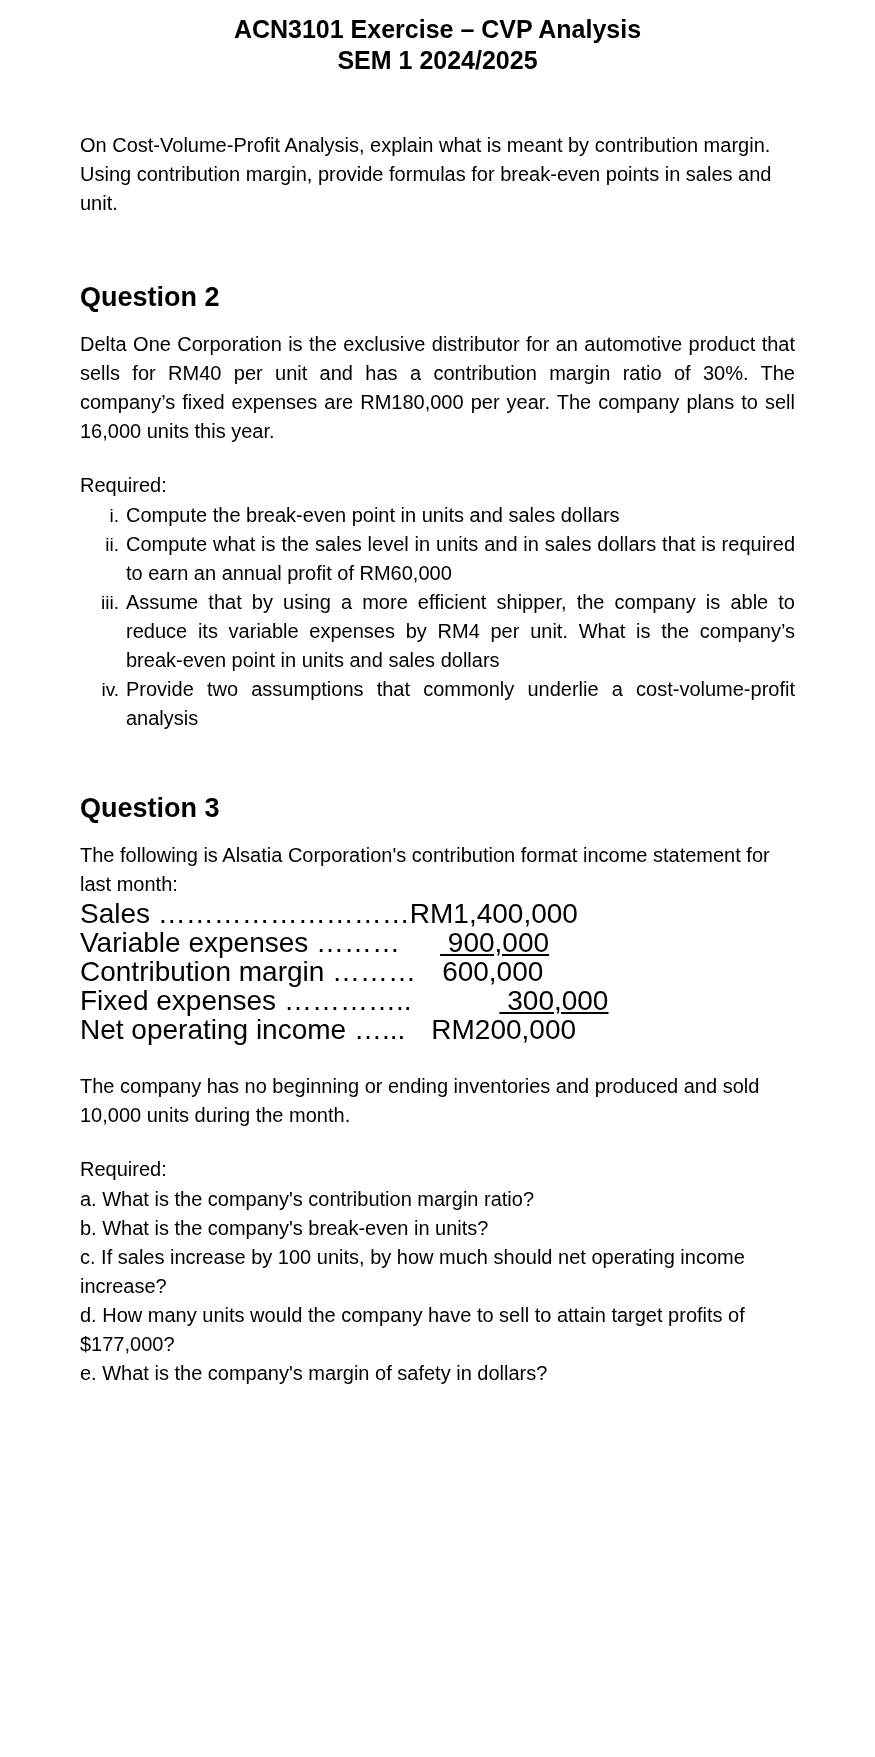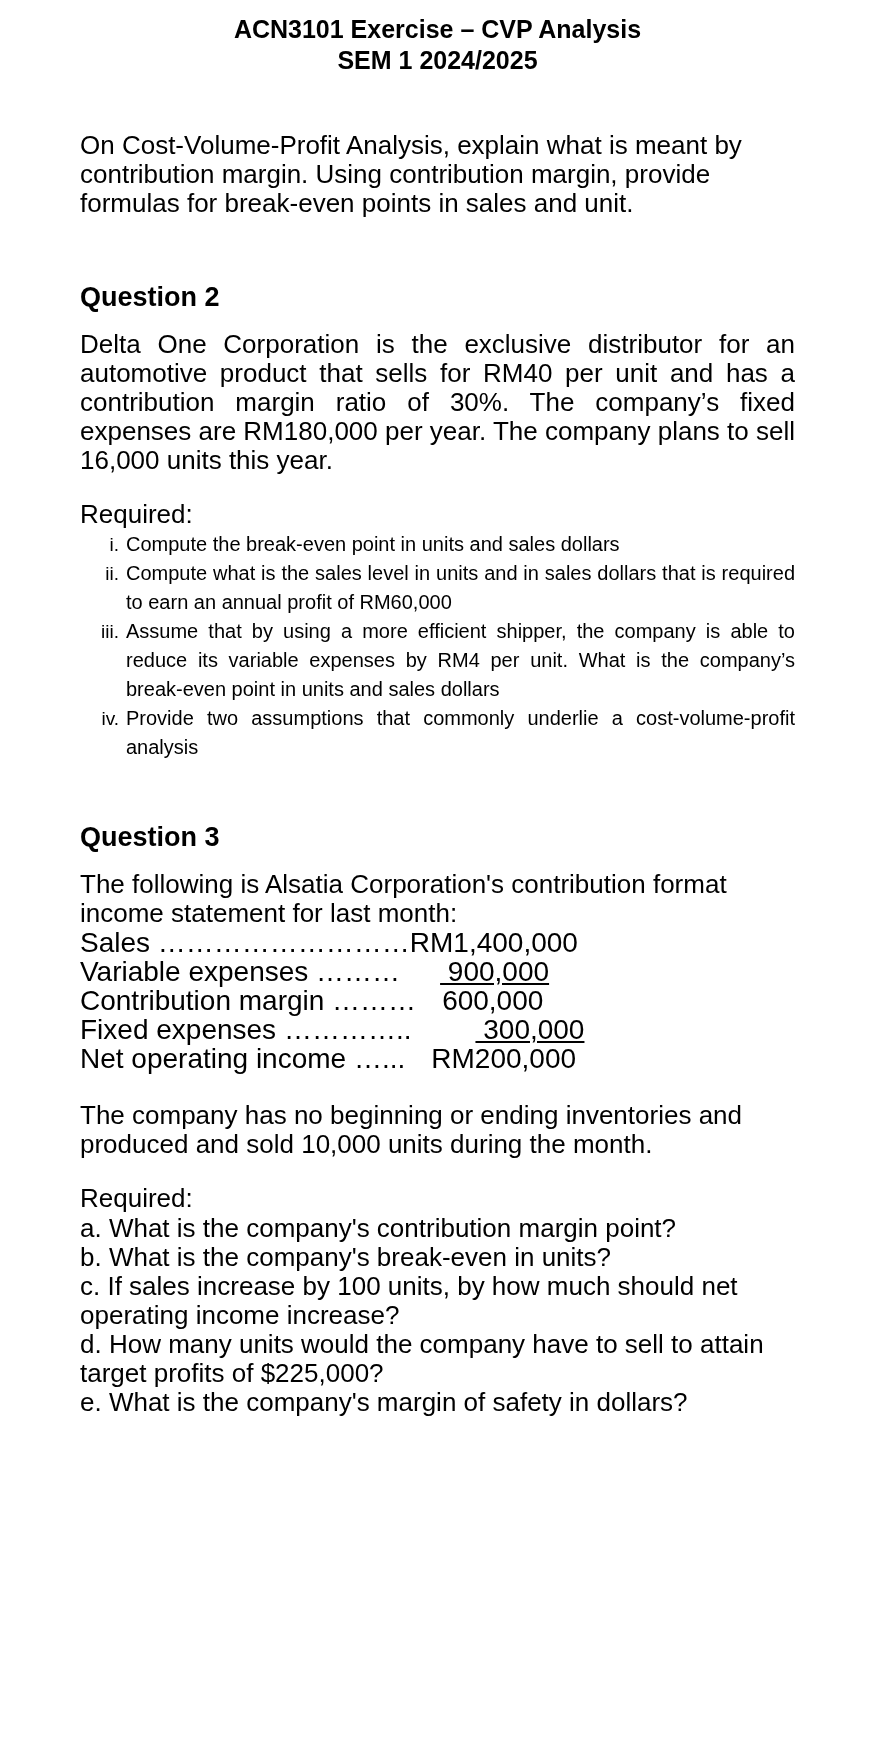--- a/index.html
+++ b/index.html
@@ -14,42 +14,42 @@
 
   .doc-header { text-align: center; }
   .doc-title { font-size: 25px; font-weight: bold; line-height: 1.22; }
 
   .section-q1 { margin-top: 56px; }
   .section-q2 { margin-top: 64px; }
   .section-q3 { margin-top: 60px; }
 
   .q-heading { font-size: 27px; font-weight: bold; margin-bottom: 17px; }
 
-  .body-text { font-size: 26px; line-height: 29px; }
+  .body-text { font-size: 20px; line-height: 29px; }
   .justify { text-align: justify; }
 
   .required { margin-top: 25px; }
 
   .rlist { padding-left: 16px; margin-top: 1px; }
   .ritem { display: flex; align-items: baseline; }
   .rmarker {
     flex: 0 0 30px;
     text-align: right;
     padding-right: 7px;
     font-size: 19px;
     line-height: 29px;
   }
   .rtext { flex: 1; text-align: justify; font-size: 20px; line-height: 29px; }
 
   .statement { }
   .st-row { font-size: 28px; line-height: 29px; white-space: nowrap; }
   .st-value.u { text-decoration: underline; }
   .g-md { margin-left: 26px; }
   .g-lg { margin-left: 40px; }
-  .g-xl { margin-left: 64px; }
+  .g-xl { margin-left: 88px; }
 
   .note { margin-top: 28px; }
   .req-items { margin-top: 1px; }
 </style>
 </head>
 <body>
 
 <div class="page">
 
   <header class="doc-header">
@@ -107,21 +107,21 @@
       <div class="st-row">
         <span>Net operating income</span><span> …...</span><span class="st-value g-md">RM200,000</span>
       </div>
     </div>
 
     <p class="body-text note">The company has no beginning or ending inventories and produced and sold 10,000 units during the month.</p>
 
     <div class="body-text required">Required:</div>
 
     <div class="req-items">
-      <div class="body-text">a. What is the company's contribution margin point?</div>
+      <div class="body-text">a. What is the company's contribution margin ratio?</div>
       <div class="body-text">b. What is the company's break-even in units?</div>
       <div class="body-text">c. If sales increase by 100 units, by how much should net operating income increase?</div>
-      <div class="body-text">d. How many units would the company have to sell to attain target profits of $225,000?</div>
+      <div class="body-text">d. How many units would the company have to sell to attain target profits of $177,000?</div>
       <div class="body-text">e. What is the company's margin of safety in dollars?</div>
     </div>
   </section>
 
 </div>
 
 </body></html>

